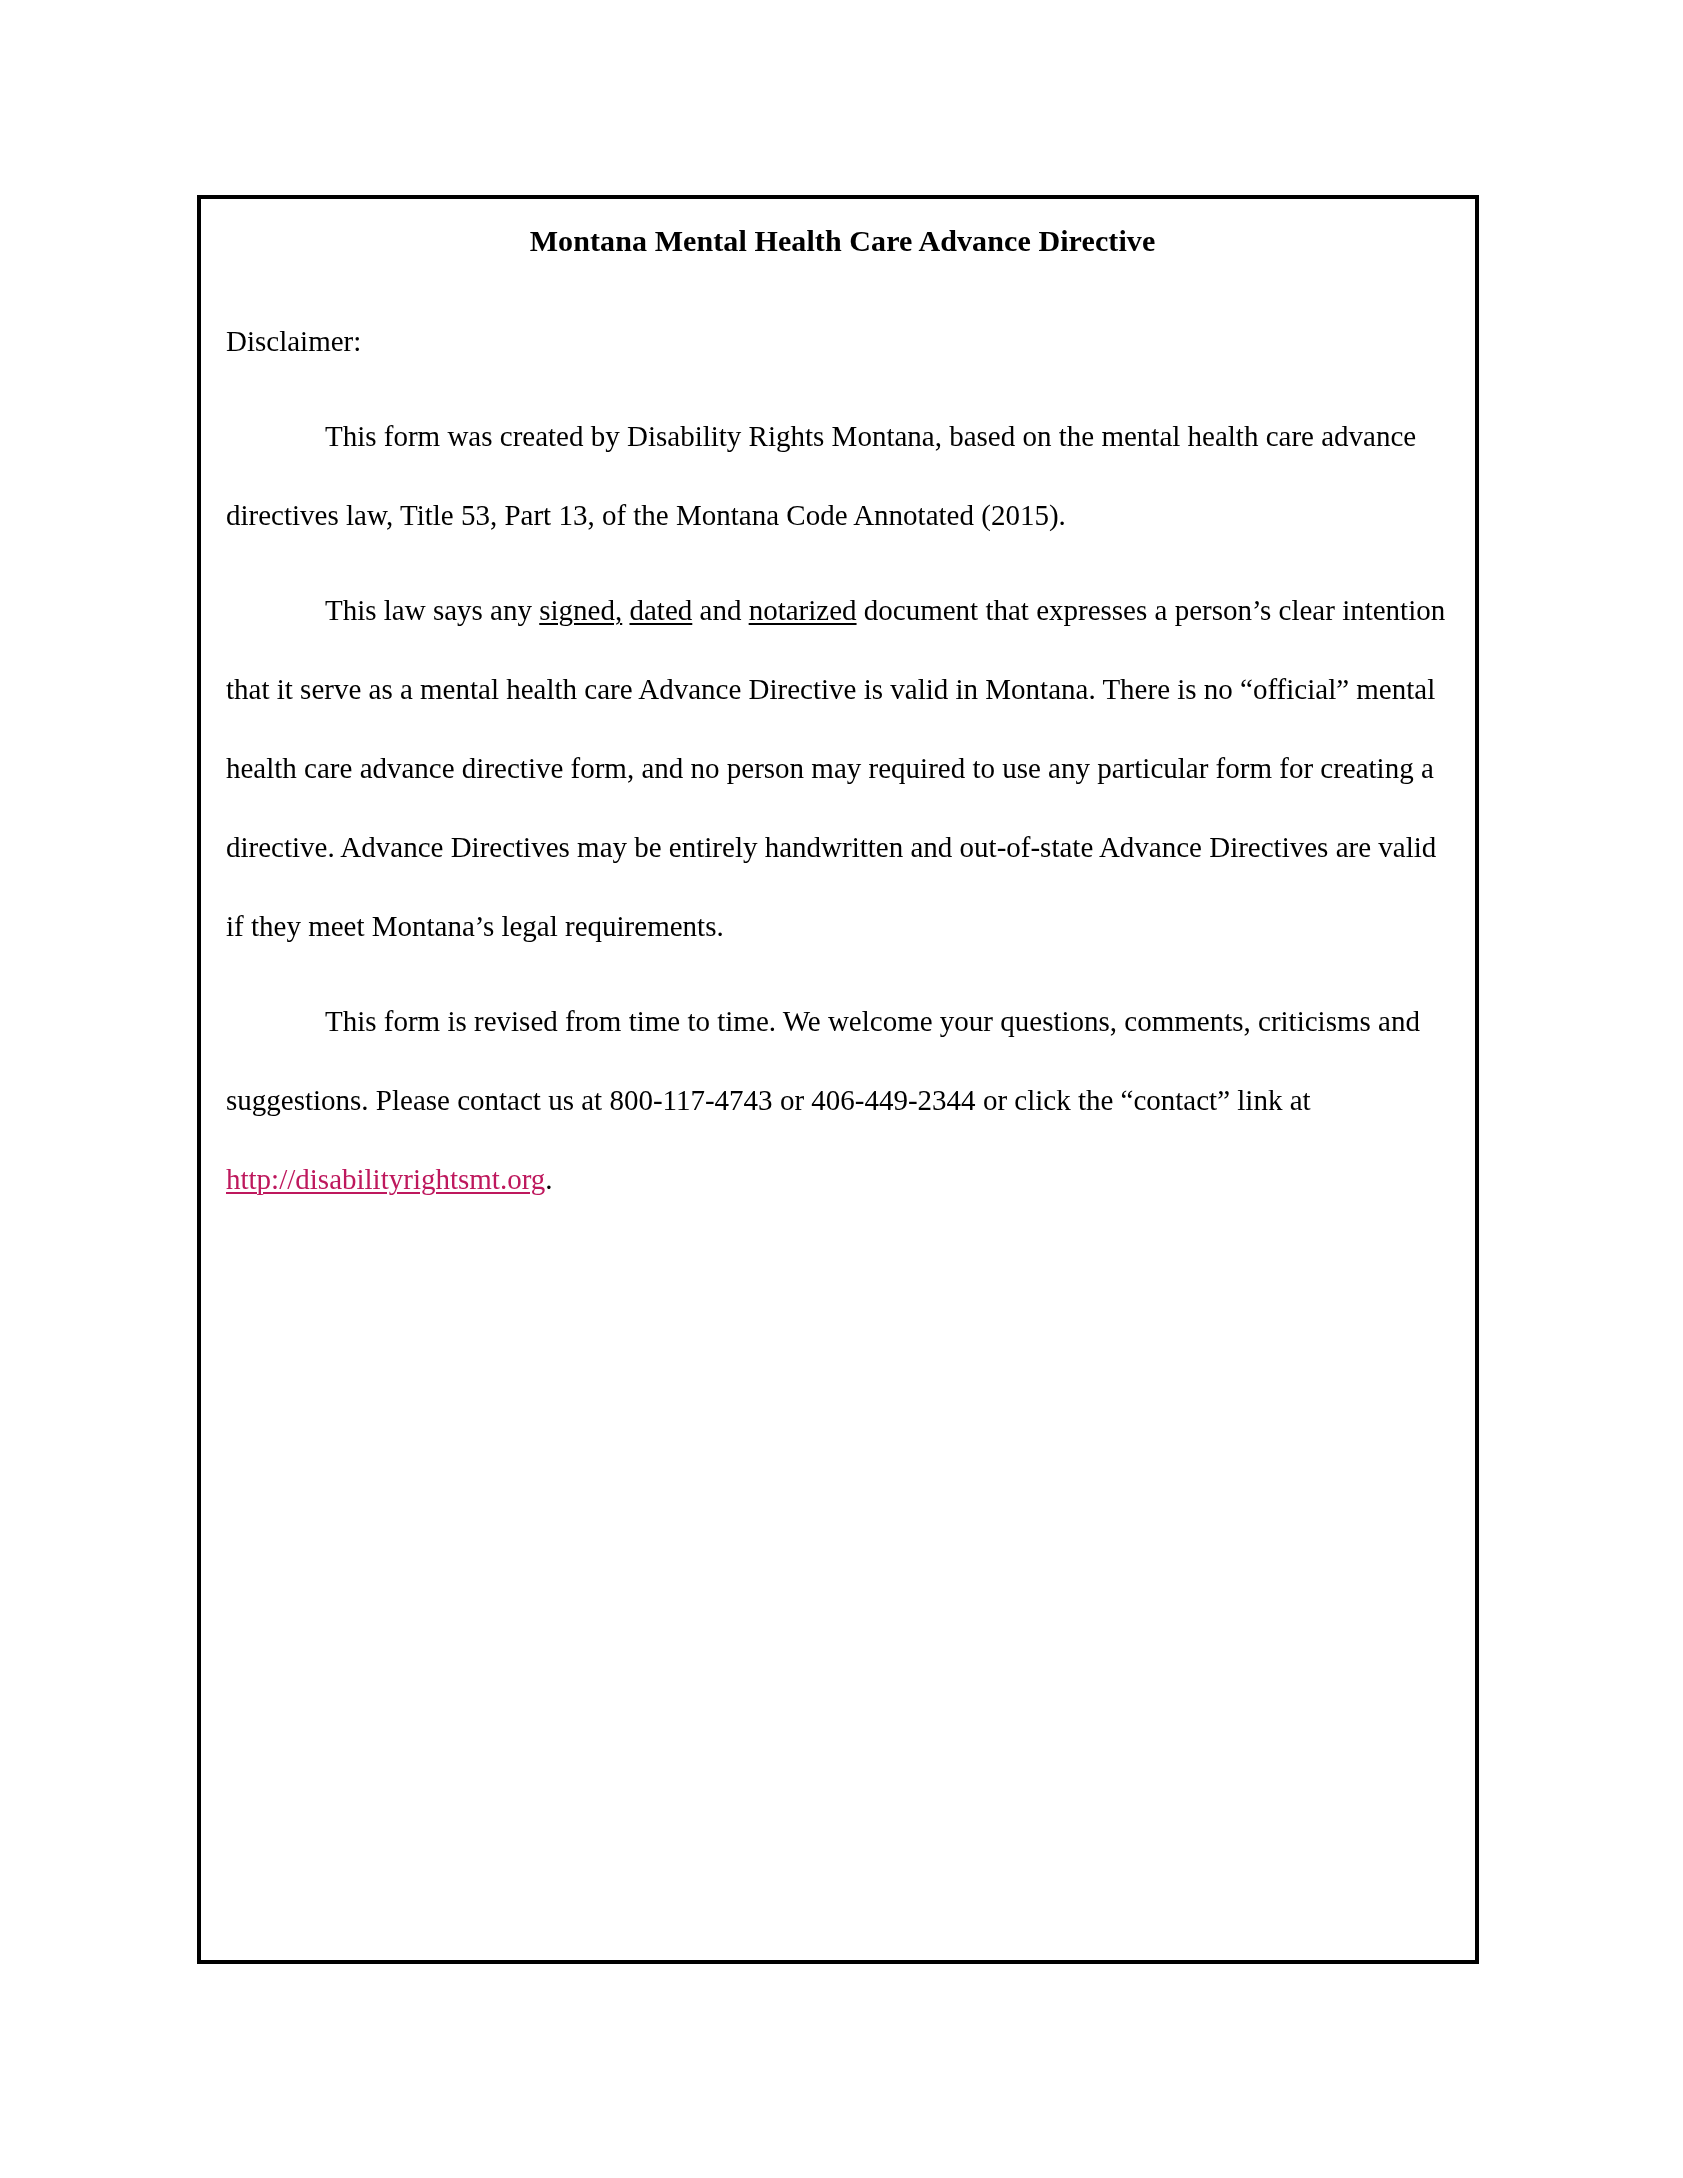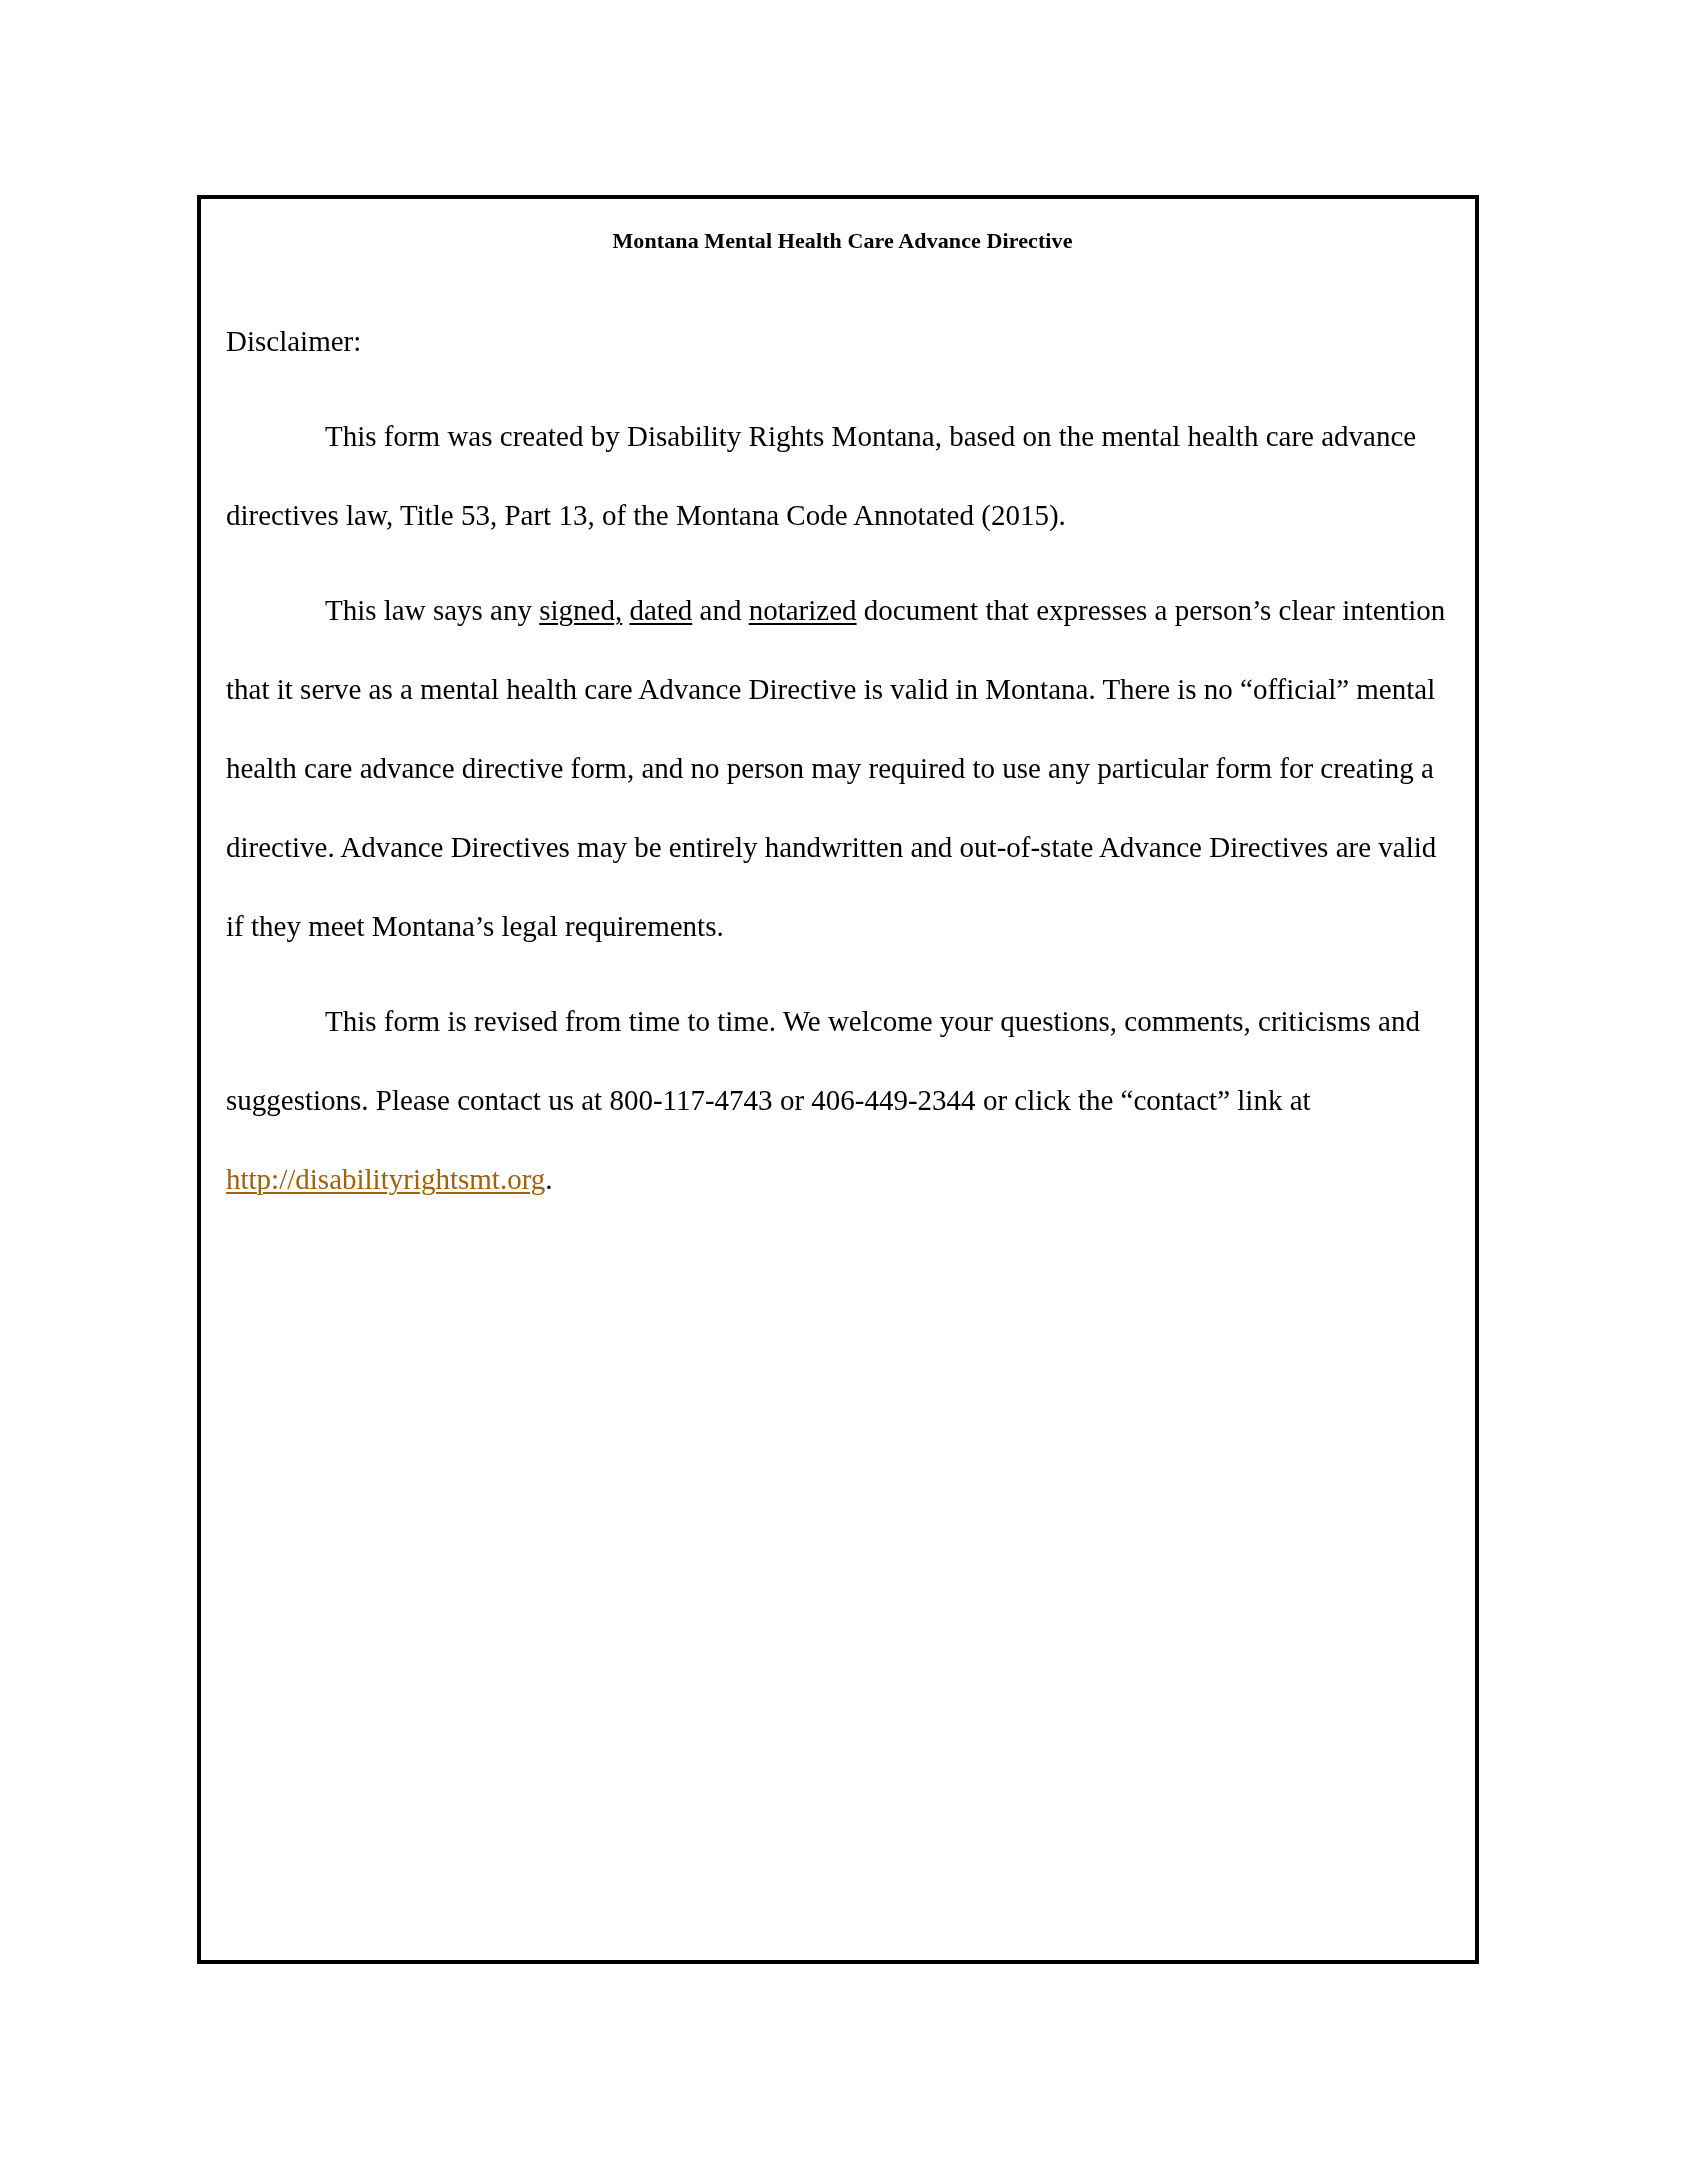--- a/index.html
+++ b/index.html
@@ -40,21 +40,21 @@
   .doc-inner {
     position: absolute;
     left: 9px;
     top: 8px;
     width: 1265px;
   }
 
   .doc-title {
     text-align: center;
     font-weight: bold;
-    font-size: 22px;
+    font-size: 30px;
     line-height: 51px;
     letter-spacing: 0.1px;
     margin: 0 0 0 0;
     padding-top: 8px;
   }
 
   .para {
     font-size: 29px;
     line-height: 79px;
     text-align: left;
@@ -77,21 +77,21 @@
     text-decoration-thickness: 2px;
     text-underline-offset: 3px;
   }
 
   em.bolditalic {
     font-style: italic;
     font-weight: bold;
   }
 
   a.doclink {
-    color: #a16207;
+    color: #be185d;
     text-decoration: underline;
     text-decoration-thickness: 2px;
     text-underline-offset: 3px;
   }
 </style>
 </head>
 <body>
 
 <div class="page">
 

